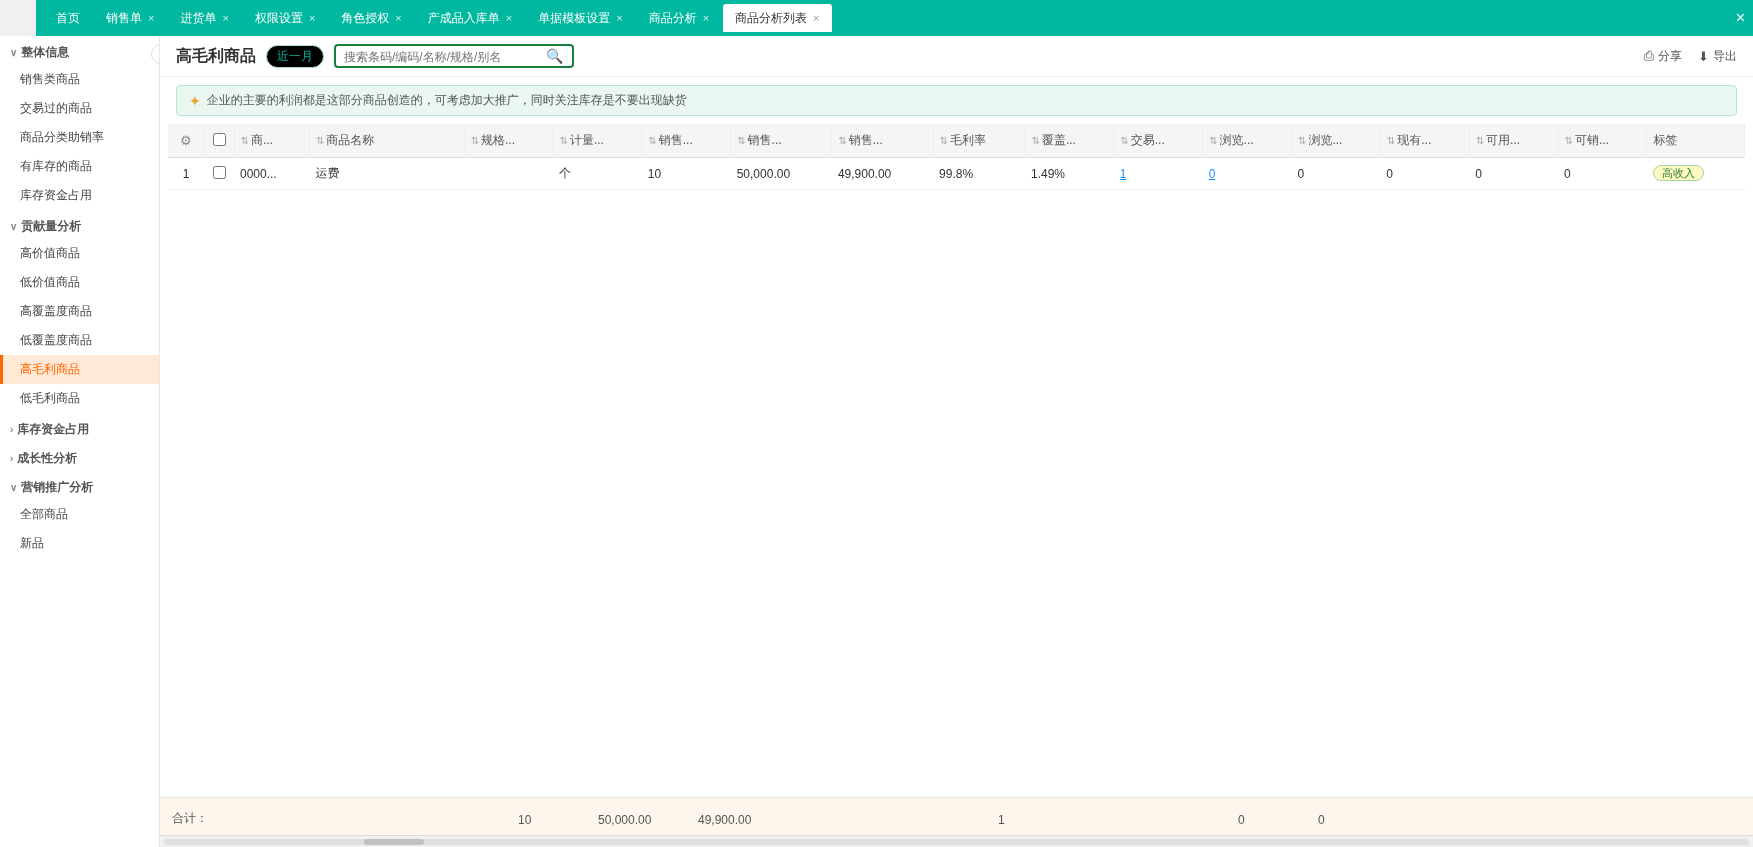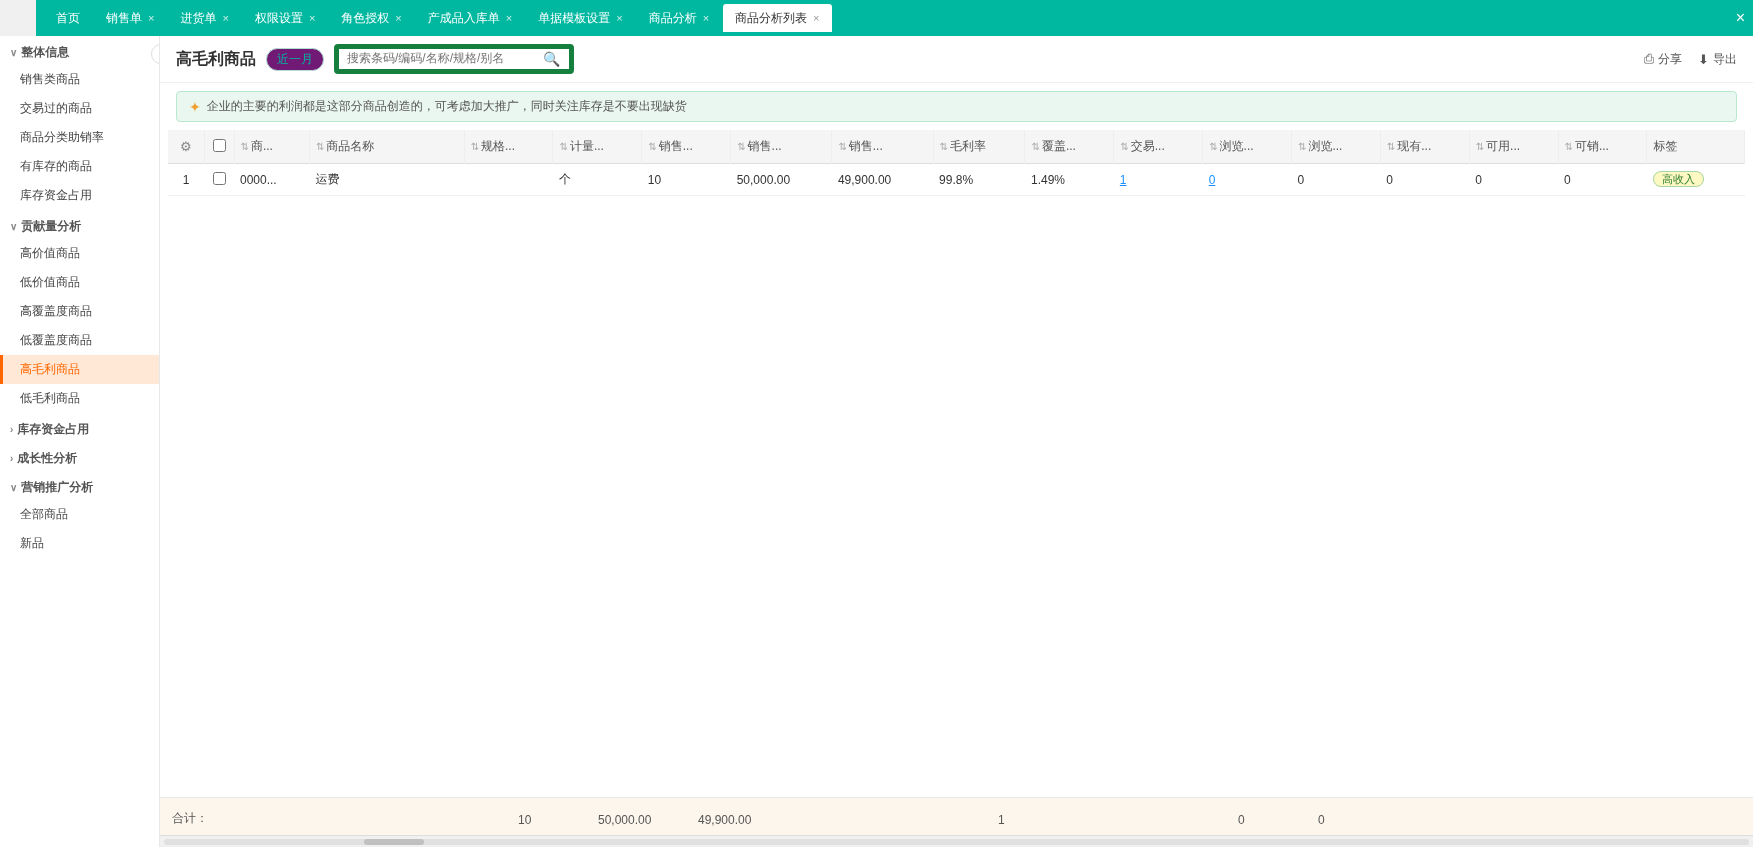--- a/index.html
+++ b/index.html
@@ -120,32 +120,32 @@
       padding: 8px 16px;
       border-bottom: 1px solid #eee;
       gap: 10px;
     }
     .content-title {
       font-size: 16px;
       font-weight: bold;
       color: #333;
     }
     .period-btn {
-      background: #701a75;
+      background: #000000;
       color: #00b8a0;
       border: 1px solid #b2e0d4;
       padding: 2px 10px;
       border-radius: 12px;
       cursor: pointer;
       font-size: 12px;
     }
     .search-box {
       display: flex;
-      align-items: flex-start;
-      border: 5px solid #15803d;
+      align-items: flex-end;
+      border: 2px solid #15803d;
       border-radius: 4px;
       padding: 2px 8px;
       gap: 4px;
       flex: 1;
       max-width: 240px;
     }
     .search-box input {
       border: none;
       outline: none;
       font-size: 12px;

